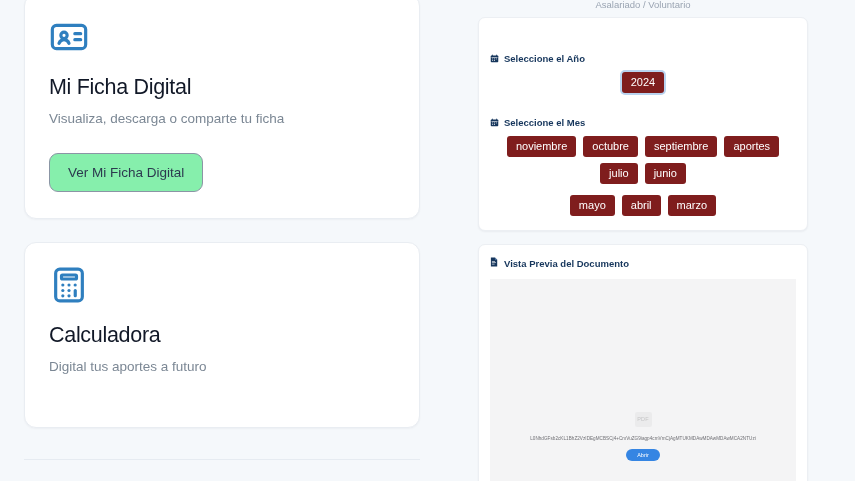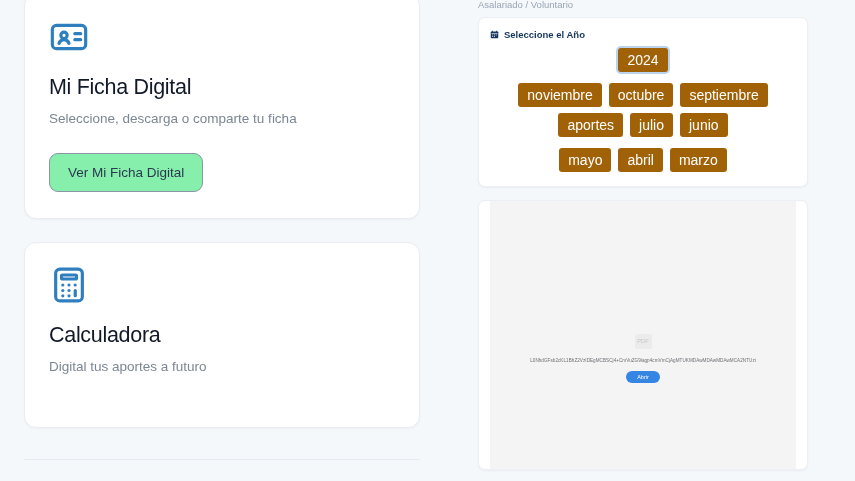--- a/index.html
+++ b/index.html
@@ -61,20 +61,21 @@
     background: #e6ebf1;
   }
 
   
   .right-col {
     position: absolute;
     left: 478px; top: 0;
     width: 330px;
   }
   .crumb {
+    text-align: center;
     font-size: 9.5px;
     color: #9aa4b2;
     height: 10px;
     line-height: 9px;
     overflow: hidden;
     margin-bottom: 7px;
   }
   .panel {
     background: #ffffff;
     border: 1px solid #eceff3;
@@ -85,36 +86,37 @@
   .panel.preview { margin-top: 13px; padding: 0; overflow: hidden; }
 
   .sel-label {
     display: flex;
     align-items: center;
     gap: 5px;
     font-size: 9.5px;
     font-weight: bold;
     color: #16365c;
     margin-bottom: 8px;
+    margin-top: 24px;
   }
   .sel-label svg { display: block; }
 
   .chip-row {
     display: flex;
     flex-wrap: wrap;
     justify-content: center;
     gap: 6px 7px;
     margin-bottom: 11px;
   }
   .chip-row:last-child { margin-bottom: 0; }
 
   .chip {
-    background: #a16207;
+    background: #7f1d1d;
     color: #ffffff;
-    font-size: 14px;
+    font-size: 11px;
     font-family: "Liberation Sans", sans-serif;
     border: none;
     border-radius: 3px;
     padding: 5px 9px;
     line-height: 1;
     cursor: pointer;
     white-space: nowrap;
   }
   .chip.selected {
     box-shadow: 0 0 0 2px #b9d3ef;
@@ -186,21 +188,21 @@
     <span class="card-icon">
       <svg width="40" height="40" viewBox="0 0 24 24" fill="none" stroke="#2f7fbf" stroke-width="1.9" stroke-linecap="round" stroke-linejoin="round">
         <rect x="2" y="5" width="20" height="14" rx="2.5"></rect>
         <circle cx="9" cy="11" r="1.9"></circle>
         <path d="M6 15.8c.6-1.5 1.7-2.2 3-2.2s2.4.7 3 2.2"></path>
         <line x1="15.5" y1="10" x2="19" y2="10"></line>
         <line x1="15.5" y1="13.6" x2="19" y2="13.6"></line>
       </svg>
     </span>
     <div class="card-title">Mi Ficha Digital</div>
-    <div class="card-sub">Seleccione, descarga o comparte tu ficha</div>
+    <div class="card-sub">Visualiza, descarga o comparte tu ficha</div>
     <button class="outline-btn">Ver Mi Ficha Digital</button>
   </div>
 
   <div class="info-card">
     <span class="card-icon">
       <svg width="40" height="40" viewBox="0 0 24 24" fill="none" stroke="#2f7fbf" stroke-width="1.9" stroke-linecap="round" stroke-linejoin="round">
         <rect x="4" y="2.5" width="16" height="19" rx="2.5"></rect>
         <rect x="7.5" y="6" width="9" height="2.4" rx="0.6"></rect>
         <circle cx="8.3" cy="12" r="0.95" fill="#2f7fbf" stroke="none"></circle>
         <circle cx="12" cy="12" r="0.95" fill="#2f7fbf" stroke="none"></circle>
@@ -240,40 +242,68 @@
           <rect x="10.8" y="16.3" width="2.3" height="2.3" fill="#ffffff"></rect>
         </svg>
       </span>
       <span>Seleccione el Año</span>
     </div>
 
     <div class="chip-row">
       <button class="chip selected">2024</button>
     </div>
 
+    <div class="sel-label">
+      <span>
+        <svg width="9" height="9" viewBox="0 0 24 24" fill="#16365c">
+          <rect x="2" y="4" width="20" height="18" rx="2"></rect>
+          <rect x="5" y="1.5" width="2.4" height="4.5" rx="1"></rect>
+          <rect x="16.6" y="1.5" width="2.4" height="4.5" rx="1"></rect>
+          <rect x="4" y="8.5" width="16" height="1.6" fill="#ffffff"></rect>
+          <rect x="6" y="12" width="2.3" height="2.3" fill="#ffffff"></rect>
+          <rect x="10.8" y="12" width="2.3" height="2.3" fill="#ffffff"></rect>
+          <rect x="15.6" y="12" width="2.3" height="2.3" fill="#ffffff"></rect>
+          <rect x="6" y="16.3" width="2.3" height="2.3" fill="#ffffff"></rect>
+          <rect x="10.8" y="16.3" width="2.3" height="2.3" fill="#ffffff"></rect>
+        </svg>
+      </span>
+      <span>Seleccione el Mes</span>
+    </div>
 
     <div class="chip-row">
       <button class="chip">noviembre</button>
       <button class="chip">octubre</button>
       <button class="chip">septiembre</button>
       <button class="chip">aportes</button>
       <button class="chip">julio</button>
       <button class="chip">junio</button>
     </div>
 
     <div class="chip-row">
       <button class="chip">mayo</button>
       <button class="chip">abril</button>
       <button class="chip">marzo</button>
     </div>
 
   </div>
 
   <div class="panel preview">
 
+    <div class="preview-head">
+      <span>
+        <svg width="9" height="10" viewBox="0 0 20 22" fill="#16365c">
+          <path d="M2 1h9l5 5v15H2z"></path>
+          <path d="M11 1l5 5h-5z" fill="#5b7fa8"></path>
+          <rect x="4.2" y="9" width="7" height="1.3" fill="#ffffff"></rect>
+          <rect x="4.2" y="12" width="9" height="1.3" fill="#ffffff"></rect>
+          <rect x="4.2" y="15" width="6" height="1.3" fill="#ffffff"></rect>
+        </svg>
+      </span>
+      <span>Vista Previa del Documento</span>
+    </div>
 
     <div class="preview-body">
       <div class="pdf-placeholder">
         <span class="pdf-glyph">PDF</span>
         <div class="pdf-b64">L0NhdGFsb2cKL1BhZ2VzIDEgMCBSCj4+CmVuZG9iagp4cmVmCjAgMTUKMDAwMDAwMDAwMCA2NTUzi</div>
         <button class="pdf-open-btn">Abrir</button>
       </div>
 
     </div>
 

